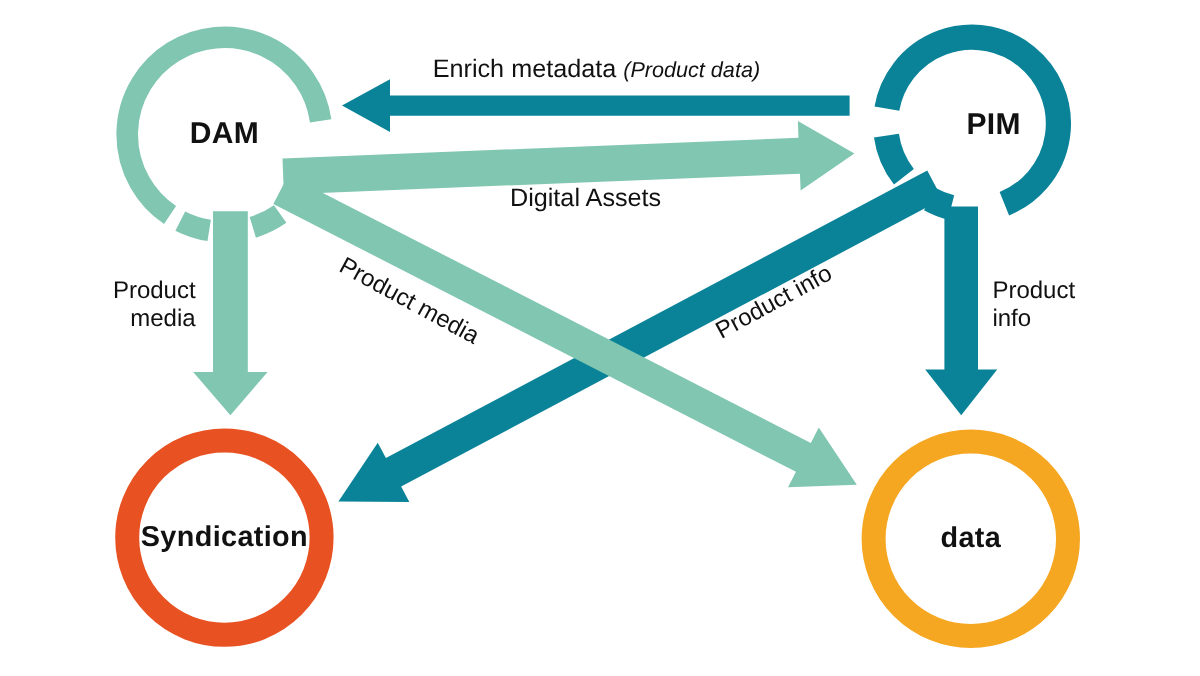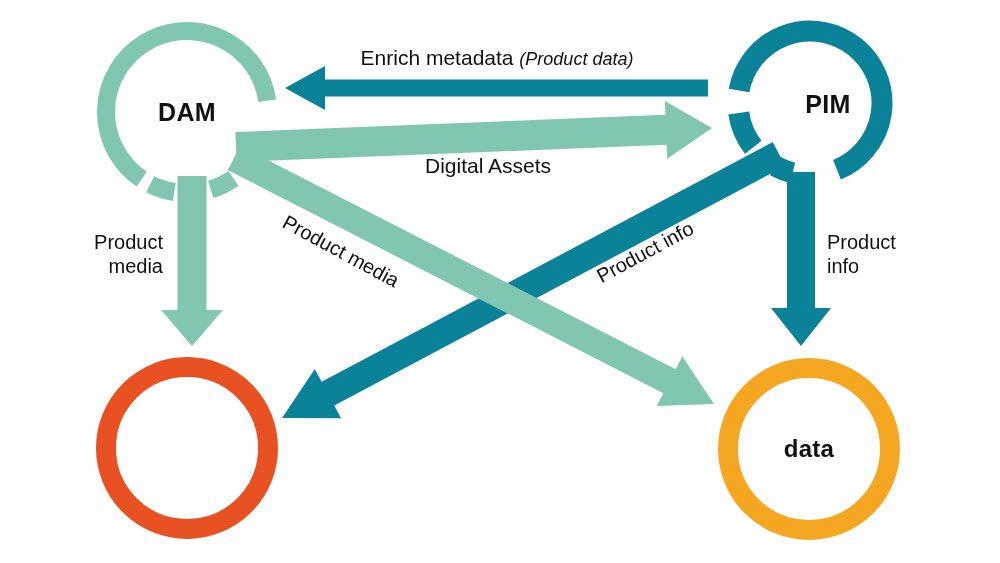--- a/index.html
+++ b/index.html
@@ -46,20 +46,21 @@
         <polygon points="236.6,162.0 666.6,144.8 667.2,158.8 712.0,128.0 664.9,100.9 665.4,114.8 235.4,132.0" fill="#80C6B1"></polygon>
         <polygon points="772.7,142.1 321.6,381.7 314.8,368.9 282.0,418.0 341.1,418.3 334.3,405.5 785.3,165.9" fill="#0A8399"></polygon>
         <polygon points="227.8,170.0 663.3,393.2 656.7,406.1 714.0,404.0 682.3,356.3 675.7,369.2 240.2,146.0" fill="#80C6B1"></polygon>
         <polygon points="177.5,176.0 177.5,310.0 161.0,310.0 192.0,346.0 223.0,310.0 206.5,310.0 206.5,176.0" fill="#80C6B1"></polygon>
         <polygon points="787.0,172.0 787.0,308.0 771.0,308.0 801.0,346.0 831.0,308.0 815.0,308.0 815.0,172.0" fill="#0A8399"></polygon>
       </g>
   </svg>
 
   <div class="node-label big" style="left:187px;top:112px;">DAM</div>
   <div class="node-label big" style="left:828px;top:104px;">PIM</div>
+  <div class="node-label" style="left:187px;top:448px;">Syndication</div>
   <div class="node-label" style="left:809px;top:449px;">data</div>
 
   <div class="edge-label centered enrich">
     <span>Enrich metadata</span>
     <span class="note">(Product data)</span>
   </div>
   <div class="edge-label centered da">Digital Assets</div>
   <div class="edge-label pm-down">Product media</div>
   <div class="edge-label pm-diag">Product media</div>
   <div class="edge-label pi-diag">Product info</div>

